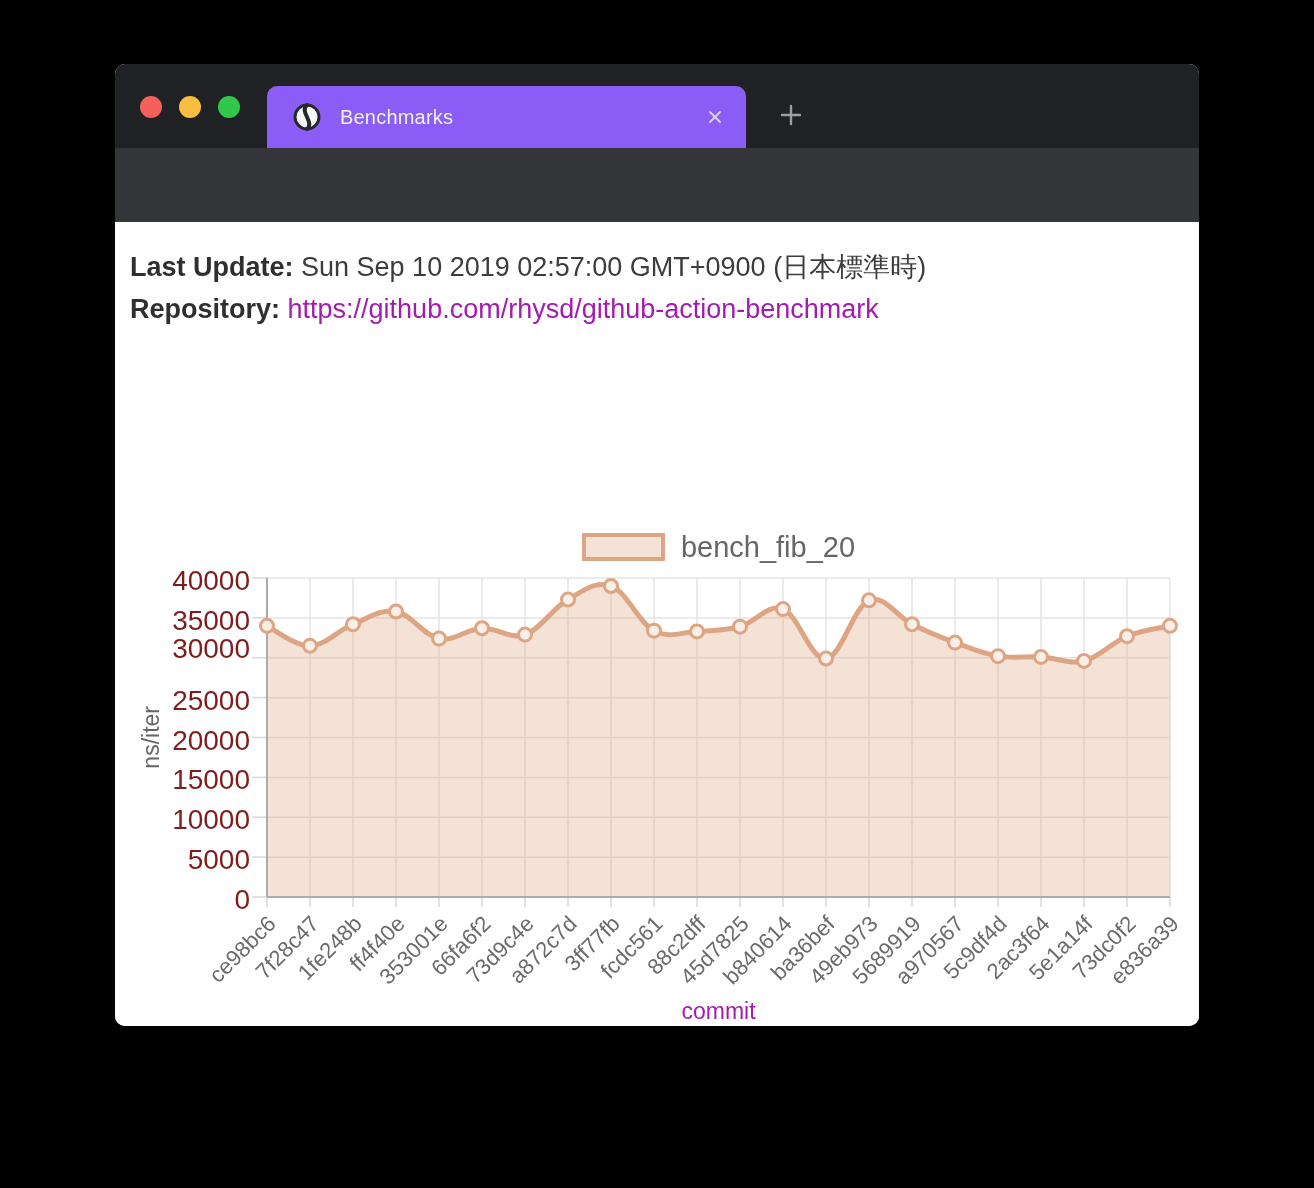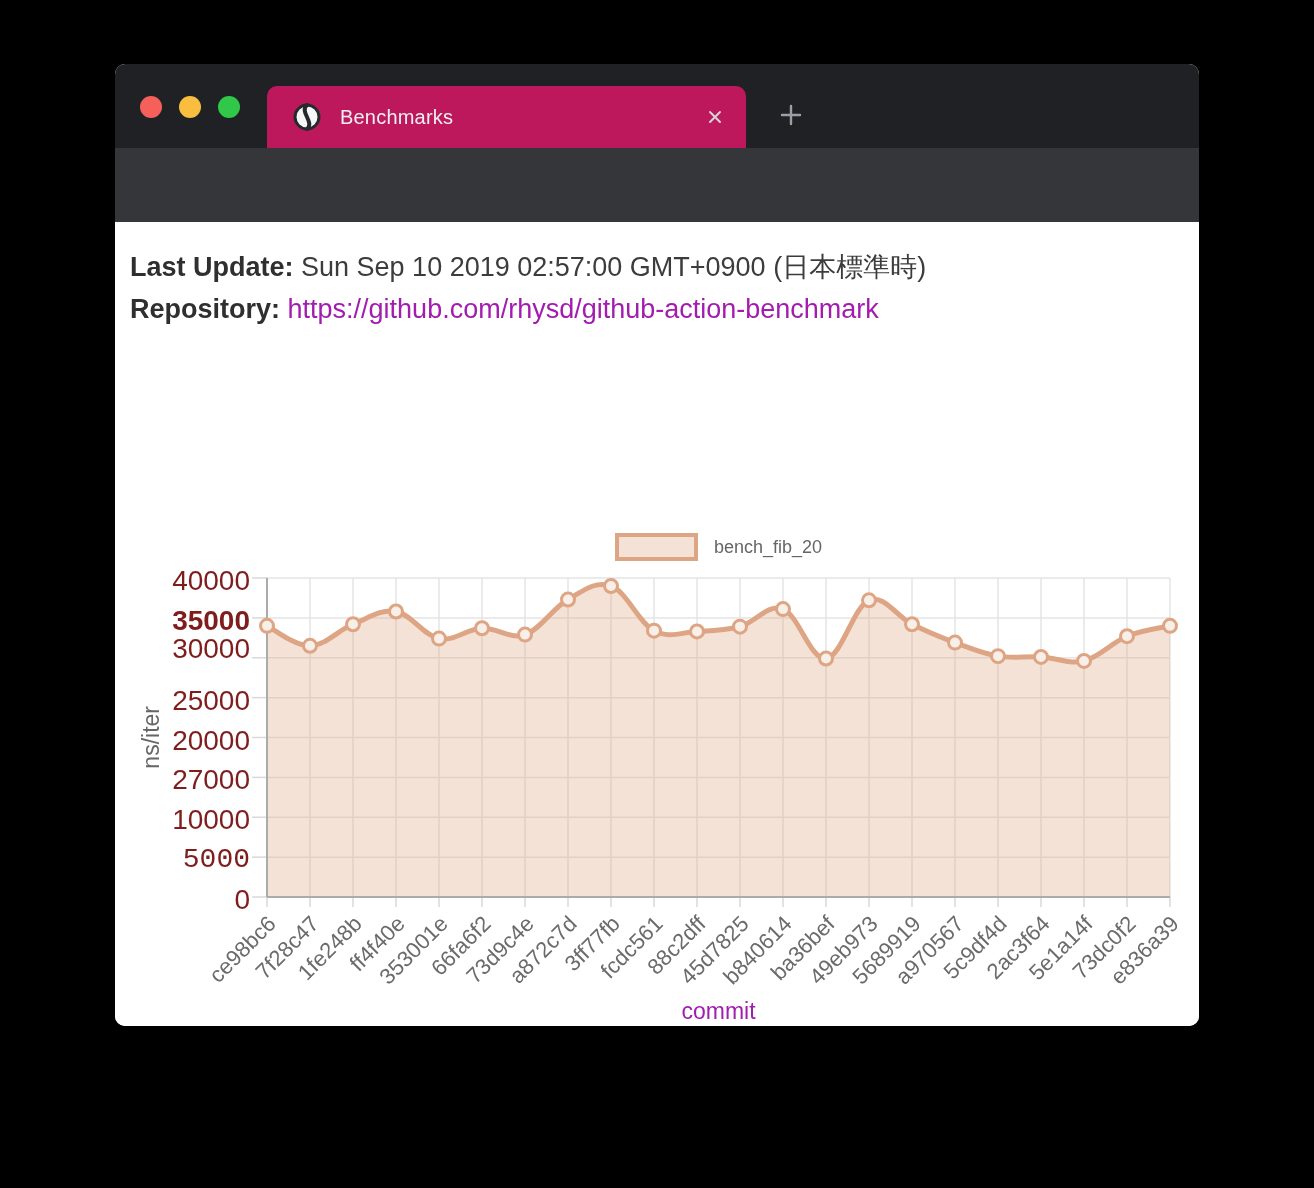--- a/index.html
+++ b/index.html
@@ -10,21 +10,21 @@
     border-radius:10px; overflow:hidden; background:#fff; }
 
   
   .tabstrip { position:absolute; left:0; top:0; width:100%; height:84px; background:#202124; }
   .traffic { position:absolute; top:32px; width:22px; height:22px; border-radius:50%; }
   .t-red    { left:25px;  background:#f6605b; }
   .t-yellow { left:64px;  background:#f9bd40; }
   .t-green  { left:103px; background:#31c748; }
 
   .tab { position:absolute; left:152px; top:22px; width:479px; height:62px;
-    background:#be185d; border-radius:10px 10px 0 0; display:flex; align-items:center; }
+    background:#8b5cf6; border-radius:10px 10px 0 0; display:flex; align-items:center; }
   .tab .favicon { margin-left:25px; width:30px; height:30px; flex:0 0 auto; }
   .tab .title { margin-left:18px; color:#eef0f2; font-size:20px; letter-spacing:.2px; }
   .tab .close { position:absolute; right:18px; top:50%; transform:translateY(-50%);
     width:26px; height:26px; display:flex; align-items:center; justify-content:center; }
   .newtab { position:absolute; left:660px; top:37px; width:32px; height:28px;
     display:flex; align-items:center; justify-content:center; }
 
   
   .navbar { position:absolute; left:0; top:84px; width:100%; height:74px; background:#35363a; }
   .nav-icon { position:absolute; top:107px; width:28px; height:28px; }
@@ -44,21 +44,21 @@
   .page { position:absolute; left:0; top:158px; width:100%; height:804px; background:#fff; }
   .meta { position:absolute; left:15px; top:24px; font-size:27px; line-height:42px; color:#3c3c3c; }
   .meta b { color:#2f2f2f; }
   .meta a { color:#a21caf; text-decoration:none; }
   .h1 { position:absolute; left:13px; top:182px; font-size:50px; font-weight:bold; color:#464646; }
 
   
   .legend { position:absolute; left:152px; top:308px; width:903px; height:34px;
     display:flex; align-items:center; justify-content:center; gap:16px; }
   .legend .swatch { width:83px; height:28px; border:4px solid; }
-  .legend .lname { font-size:18px; color:#666; }
+  .legend .lname { font-size:29px; color:#666; }
   #chart-svg { position:absolute; left:137px; top:346px; }
   .ytick { position:absolute; left:30px; width:105px; text-align:right;
     font-size:28px; color:#7f1d1d; }
   .ylabel-wrap { position:absolute; left:22px; top:455px; width:28px; height:120px;
     display:flex; align-items:center; justify-content:center; }
   .ylabel-wrap span { writing-mode:vertical-rl; transform:rotate(180deg);
     font-size:23px; color:#666; }
   .xtick { position:absolute; width:200px; text-align:right; font-size:22px; color:#6b6b6b;
     transform:rotate(-45deg); transform-origin:100% 0; white-space:nowrap; }
   .xlabel { position:absolute; left:152px; top:776px; width:903px; text-align:center;
@@ -234,27 +234,27 @@
         <circle cx="703" cy="74.59750000000001" r="6.5" fill="#f8efe9" stroke="#dea584" stroke-width="3"></circle>
         <circle cx="746" cy="88.155" r="6.5" fill="#f8efe9" stroke="#dea584" stroke-width="3"></circle>
         <circle cx="789" cy="88.95250000000001" r="6.5" fill="#f8efe9" stroke="#dea584" stroke-width="3"></circle>
         <circle cx="832" cy="92.94" r="6.5" fill="#f8efe9" stroke="#dea584" stroke-width="3"></circle>
         <circle cx="875" cy="68.2175" r="6.5" fill="#f8efe9" stroke="#dea584" stroke-width="3"></circle>
         <circle cx="918" cy="57.85000000000001" r="6.5" fill="#f8efe9" stroke="#dea584" stroke-width="3"></circle>
       </svg>
 
     <div id="yticks">
         <div class="ytick" style="top: 662px;">0</div>
-        <div class="ytick" style="top: 622.125px; font-family: Liberation Mono, monospace;">5000</div>
+        <div class="ytick" style="top: 622.125px;">5000</div>
         <div class="ytick" style="top: 582.25px;">10000</div>
-        <div class="ytick" style="top: 542.375px;">27000</div>
+        <div class="ytick" style="top: 542.375px;">15000</div>
         <div class="ytick" style="top: 502.5px; text-align: right;">20000</div>
         <div class="ytick" style="top: 462.625px;">25000</div>
         <div class="ytick" style="top: 411px;">30000</div>
-        <div class="ytick" style="top: 382.875px; font-weight: bold;">35000</div>
+        <div class="ytick" style="top: 382.875px;">35000</div>
         <div class="ytick" style="top: 343px;">40000</div>
       </div>
     <div class="ylabel-wrap">
         <span>ns/iter</span>
       </div>
     <div id="xticks">
         <div class="xtick" style="left: -52px; top: 689px;">ce98bc6</div>
         <div class="xtick" style="left: -9px; top: 689px;">7f28c47</div>
         <div class="xtick" style="left: 34px; top: 689px;">1fe248b</div>
         <div class="xtick" style="left: 77px; top: 689px;">ff4f40e</div>

